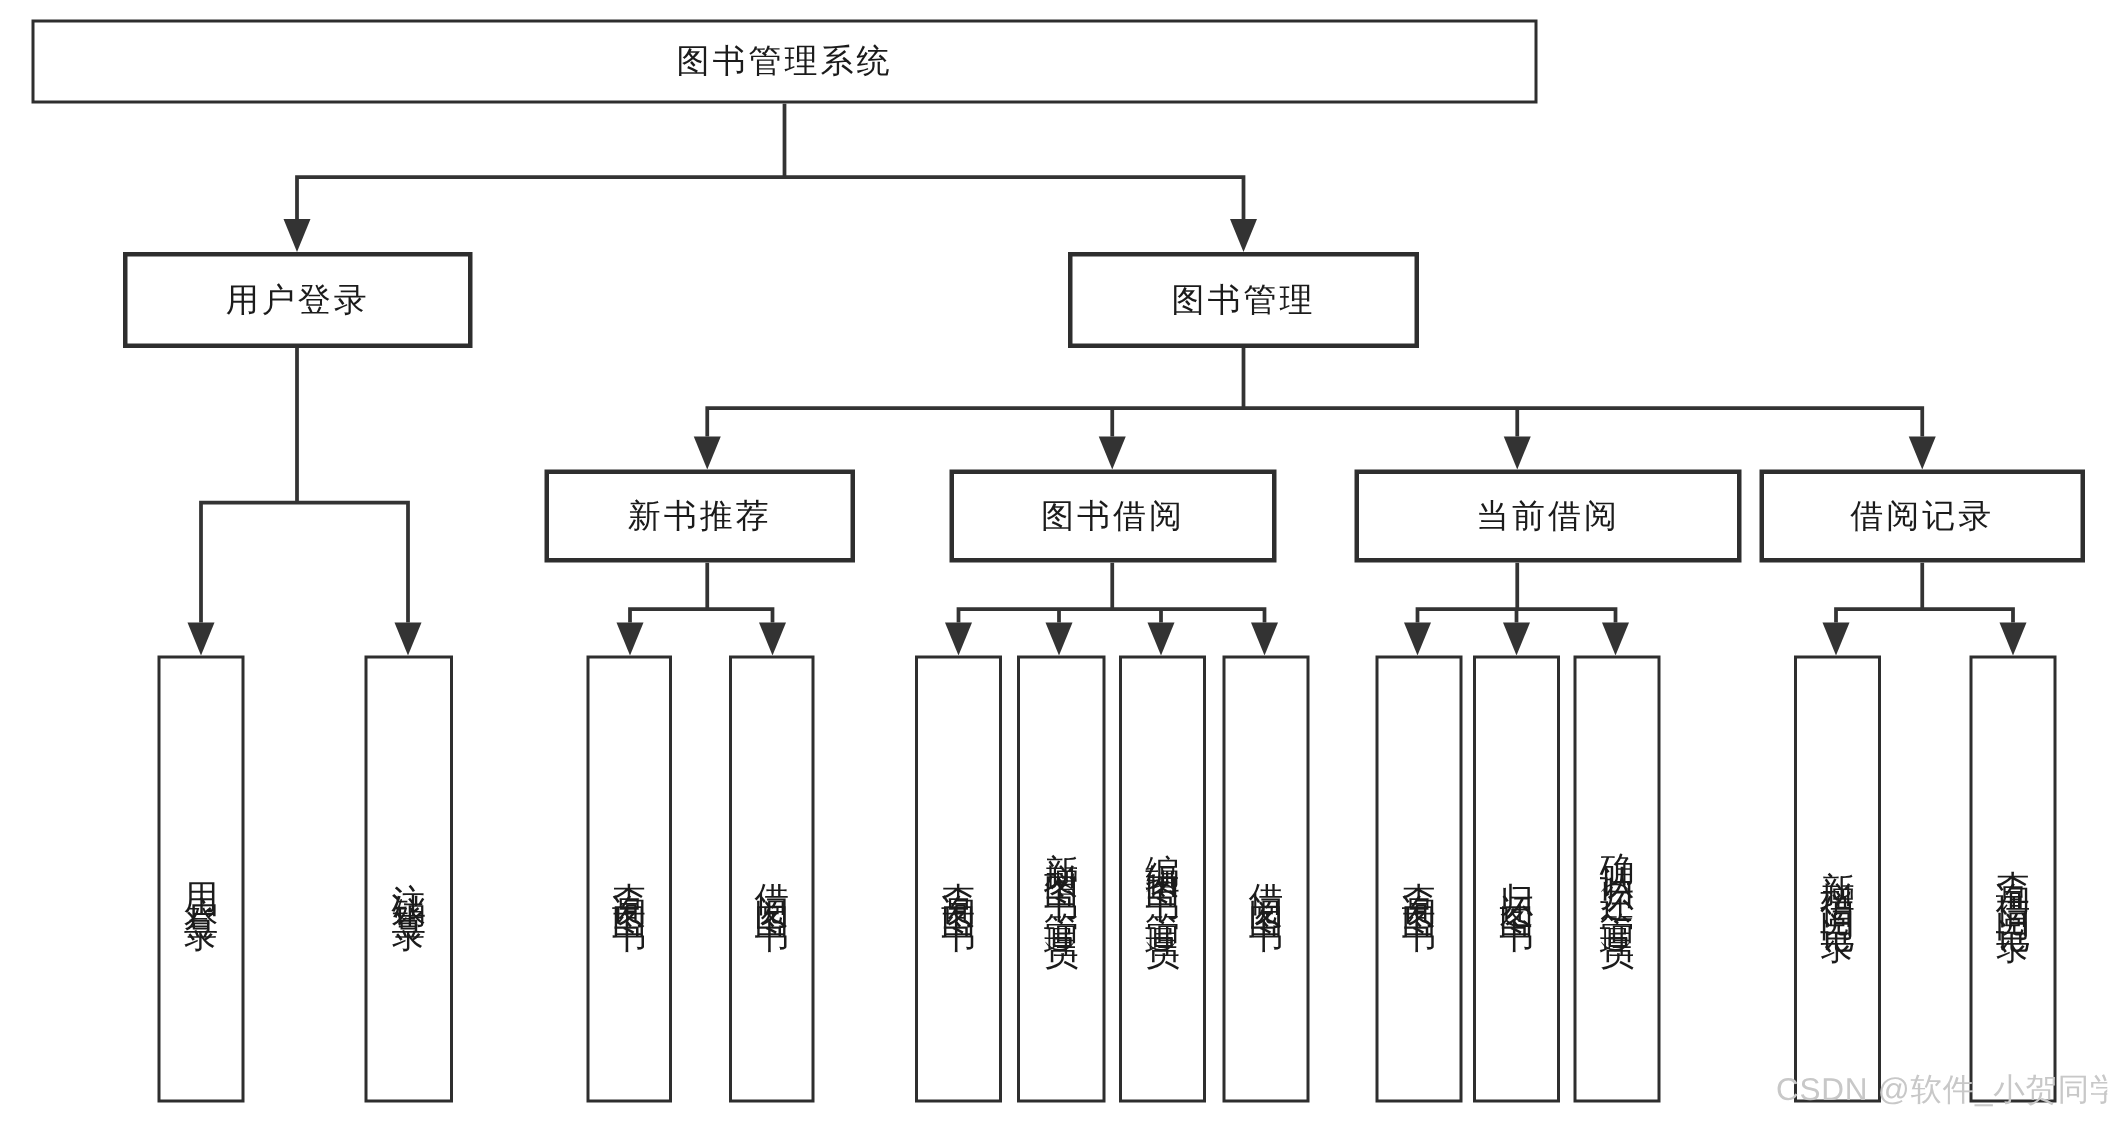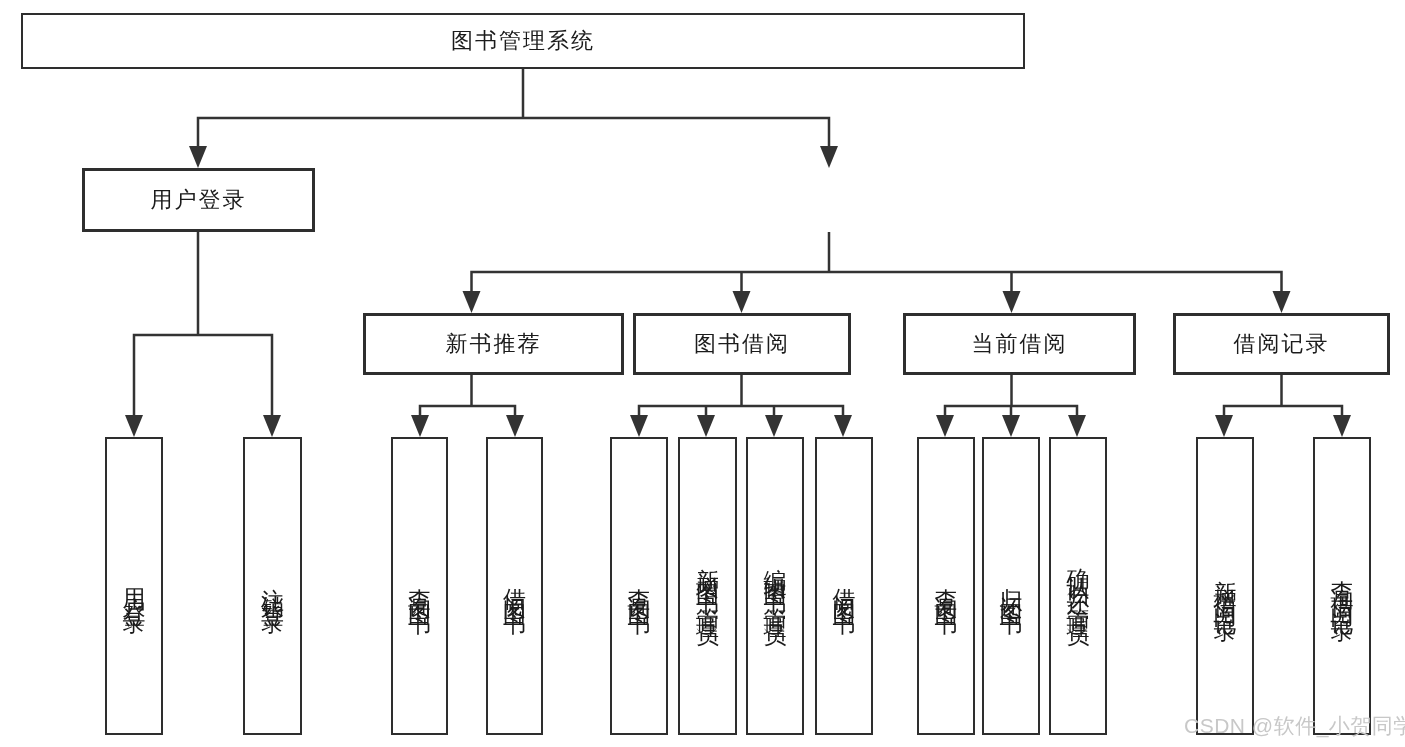--- a/index.html
+++ b/index.html
@@ -95,28 +95,31 @@
     </g>
   </svg>
 
   <div class="node hnode root-box" style="left:21px;top:13px;width:1004px;height:56px">
     <span>图书管理系统</span>
   </div>
 
   <div class="node hnode" style="left:82px;top:168px;width:233px;height:64px">
     <span>用户登录</span>
   </div>
+  <div class="node hnode" style="left:712px;top:168px;width:234px;height:64px">
+    <span>图书管理</span>
+  </div>
 
-  <div class="node hnode" style="left:363px;top:313px;width:261px;height:62px">
+  <div class="node hnode" style="left:363px;top:313px;width:207px;height:62px">
     <span>新书推荐</span>
   </div>
   <div class="node hnode" style="left:633px;top:313px;width:218px;height:62px">
     <span>图书借阅</span>
   </div>
-  <div class="node hnode" style="left:903px;top:313px;width:233px;height:62px">
+  <div class="node hnode" style="left:903px;top:313px;width:258px;height:62px">
     <span>当前借阅</span>
   </div>
   <div class="node hnode" style="left:1173px;top:313px;width:217px;height:62px">
     <span>借阅记录</span>
   </div>
 
   <div class="node leaf" style="left:105px;top:437px;width:58px;height:298px">
     <span>用户登录</span>
   </div>
   <div class="node leaf" style="left:243px;top:437px;width:59px;height:298px">

